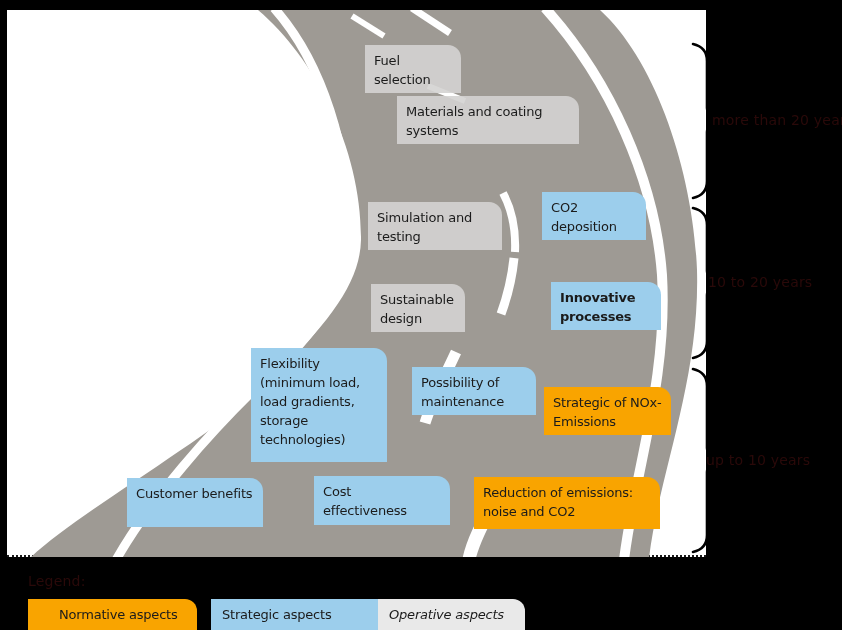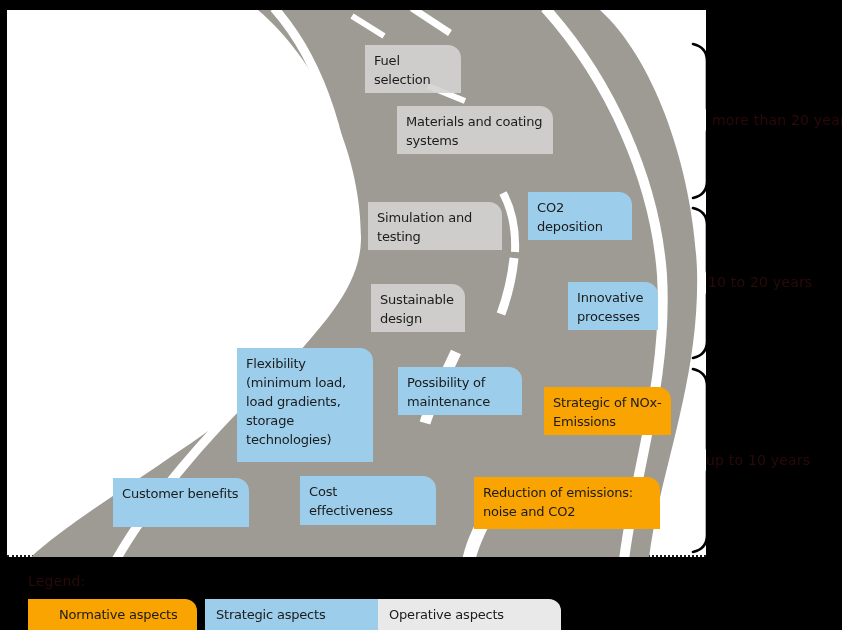--- a/index.html
+++ b/index.html
@@ -13,21 +13,21 @@
   }
   .road-svg{position:absolute;left:7px;top:10px;z-index:1;}
   .brace-svg{position:absolute;left:0;top:0;z-index:3;pointer-events:none;}
   .box{
     position:absolute;z-index:2;box-sizing:border-box;
     font-size:13px;line-height:19px;color:#1b1b1b;
     padding:6px 8px 4px 9px;border-top-right-radius:13px;
     letter-spacing:-0.2px;
   }
   .box.gray{background:rgba(212,211,209,0.9);}
-  .box.blue{background:#9cceec;}
+  .box.blue{background:#9cceec;margin-left:14px;}
   .box.orange{background:#f9a400;}
   .faint{
     position:absolute;z-index:4;color:#2a0909;font-size:14px;line-height:16px;
     letter-spacing:0.2px;white-space:nowrap;
   }
   .legend-box{
     position:absolute;z-index:2;height:31px;display:flex;align-items:center;
     font-size:13px;color:#1b1b1b;padding-left:11px;box-sizing:border-box;
     border-top-right-radius:12px;letter-spacing:-0.2px;
   }
@@ -62,25 +62,25 @@
     <path d="M 352,16 L 384,36" stroke-width="6"></path>
     <path d="M 428,86 L 465,101" stroke-width="6"></path>
     <path d="M 503,193 C 512,210 516,230 515,252" stroke-width="8"></path>
     <path d="M 514,258 C 512,278 508,295 501,314" stroke-width="9"></path>
     <path d="M 456,352 C 444,378 432,400 425,423" stroke-width="11"></path>
     <path d="M 492,506 C 482,524 473,541 469,559" stroke-width="13"></path>
   </g>
 </svg>
 
 <div class="box gray" style="left:365px;top:45px;width:96px;min-height:46px;">Fuel selection</div>
-<div class="box gray" style="left:397px;top:106px;width:156px;min-height:46px;">Materials and coating systems</div>
+<div class="box gray" style="left:397px;top:96px;width:182px;min-height:46px;">Materials and coating systems</div>
 <div class="box gray" style="left:368px;top:202px;width:134px;min-height:46px;">Simulation and testing</div>
 <div class="box blue" style="left:528px;top:192px;width:104px;min-height:46px;">CO2 deposition</div>
 <div class="box gray" style="left:371px;top:284px;width:94px;min-height:46px;">Sustainable design</div>
-<div class="box blue" style="left:568px;top:282px;width:90px;min-height:46px;">Innovative processes</div>
+<div class="box blue" style="left:537px;top:282px;width:110px;min-height:46px;font-weight:bold;">Innovative processes</div>
 <div class="box blue" style="left:237px;top:348px;width:136px;min-height:114px;">Flexibility (minimum load, load gradients, storage technologies)</div>
 <div class="box blue" style="left:398px;top:367px;width:124px;min-height:46px;">Possibility of maintenance</div>
 <div class="box orange" style="left:544px;top:387px;width:127px;min-height:46px;">Strategic of NOx-Emissions</div>
 <div class="box blue" style="left:113px;top:478px;width:136px;min-height:49px;">Customer benefits</div>
 <div class="box blue" style="left:300px;top:476px;width:136px;min-height:49px;padding-right:30px;">Cost effectiveness</div>
 <div class="box orange" style="left:474px;top:477px;width:186px;min-height:52px;">Reduction of emissions: noise and CO2</div>
 
 <svg class="brace-svg" width="842" height="630" viewBox="0 0 842 630">
   <g fill="none" stroke="#000000" stroke-width="2.6" stroke-linecap="round">
     <path d="M 693,44 C 702,46 707,51 707,61 L 707,108 C 707,116 710,119 716,120
@@ -91,14 +91,14 @@
              C 710,461 707,464 707,472 L 707,535 C 707,545 702,550 693,552"></path>
   </g>
 </svg>
 
 <div class="faint" style="left:712px;top:112px;">more than 20 years</div>
 <div class="faint" style="left:708px;top:274px;">10 to 20 years</div>
 <div class="faint" style="left:706px;top:452px;">up to 10 years</div>
 
 <div class="faint" style="left:28px;top:573px;">Legend:</div>
 <div class="legend-box orange" style="left:28px;top:599px;width:169px;padding-left:31px;">Normative aspects</div>
-<div class="legend-box blue" style="left:205px;top:599px;width:194px;">Strategic aspects</div>
-<div class="legend-box lightgray" style="left:378px;top:599px;width:183px;">Operative aspects</div>
+<div class="legend-box blue" style="left:211px;top:599px;width:194px;">Strategic aspects</div>
+<div class="legend-box lightgray" style="left:378px;top:599px;width:147px;font-style:italic;">Operative aspects</div>
 
 </body></html>

